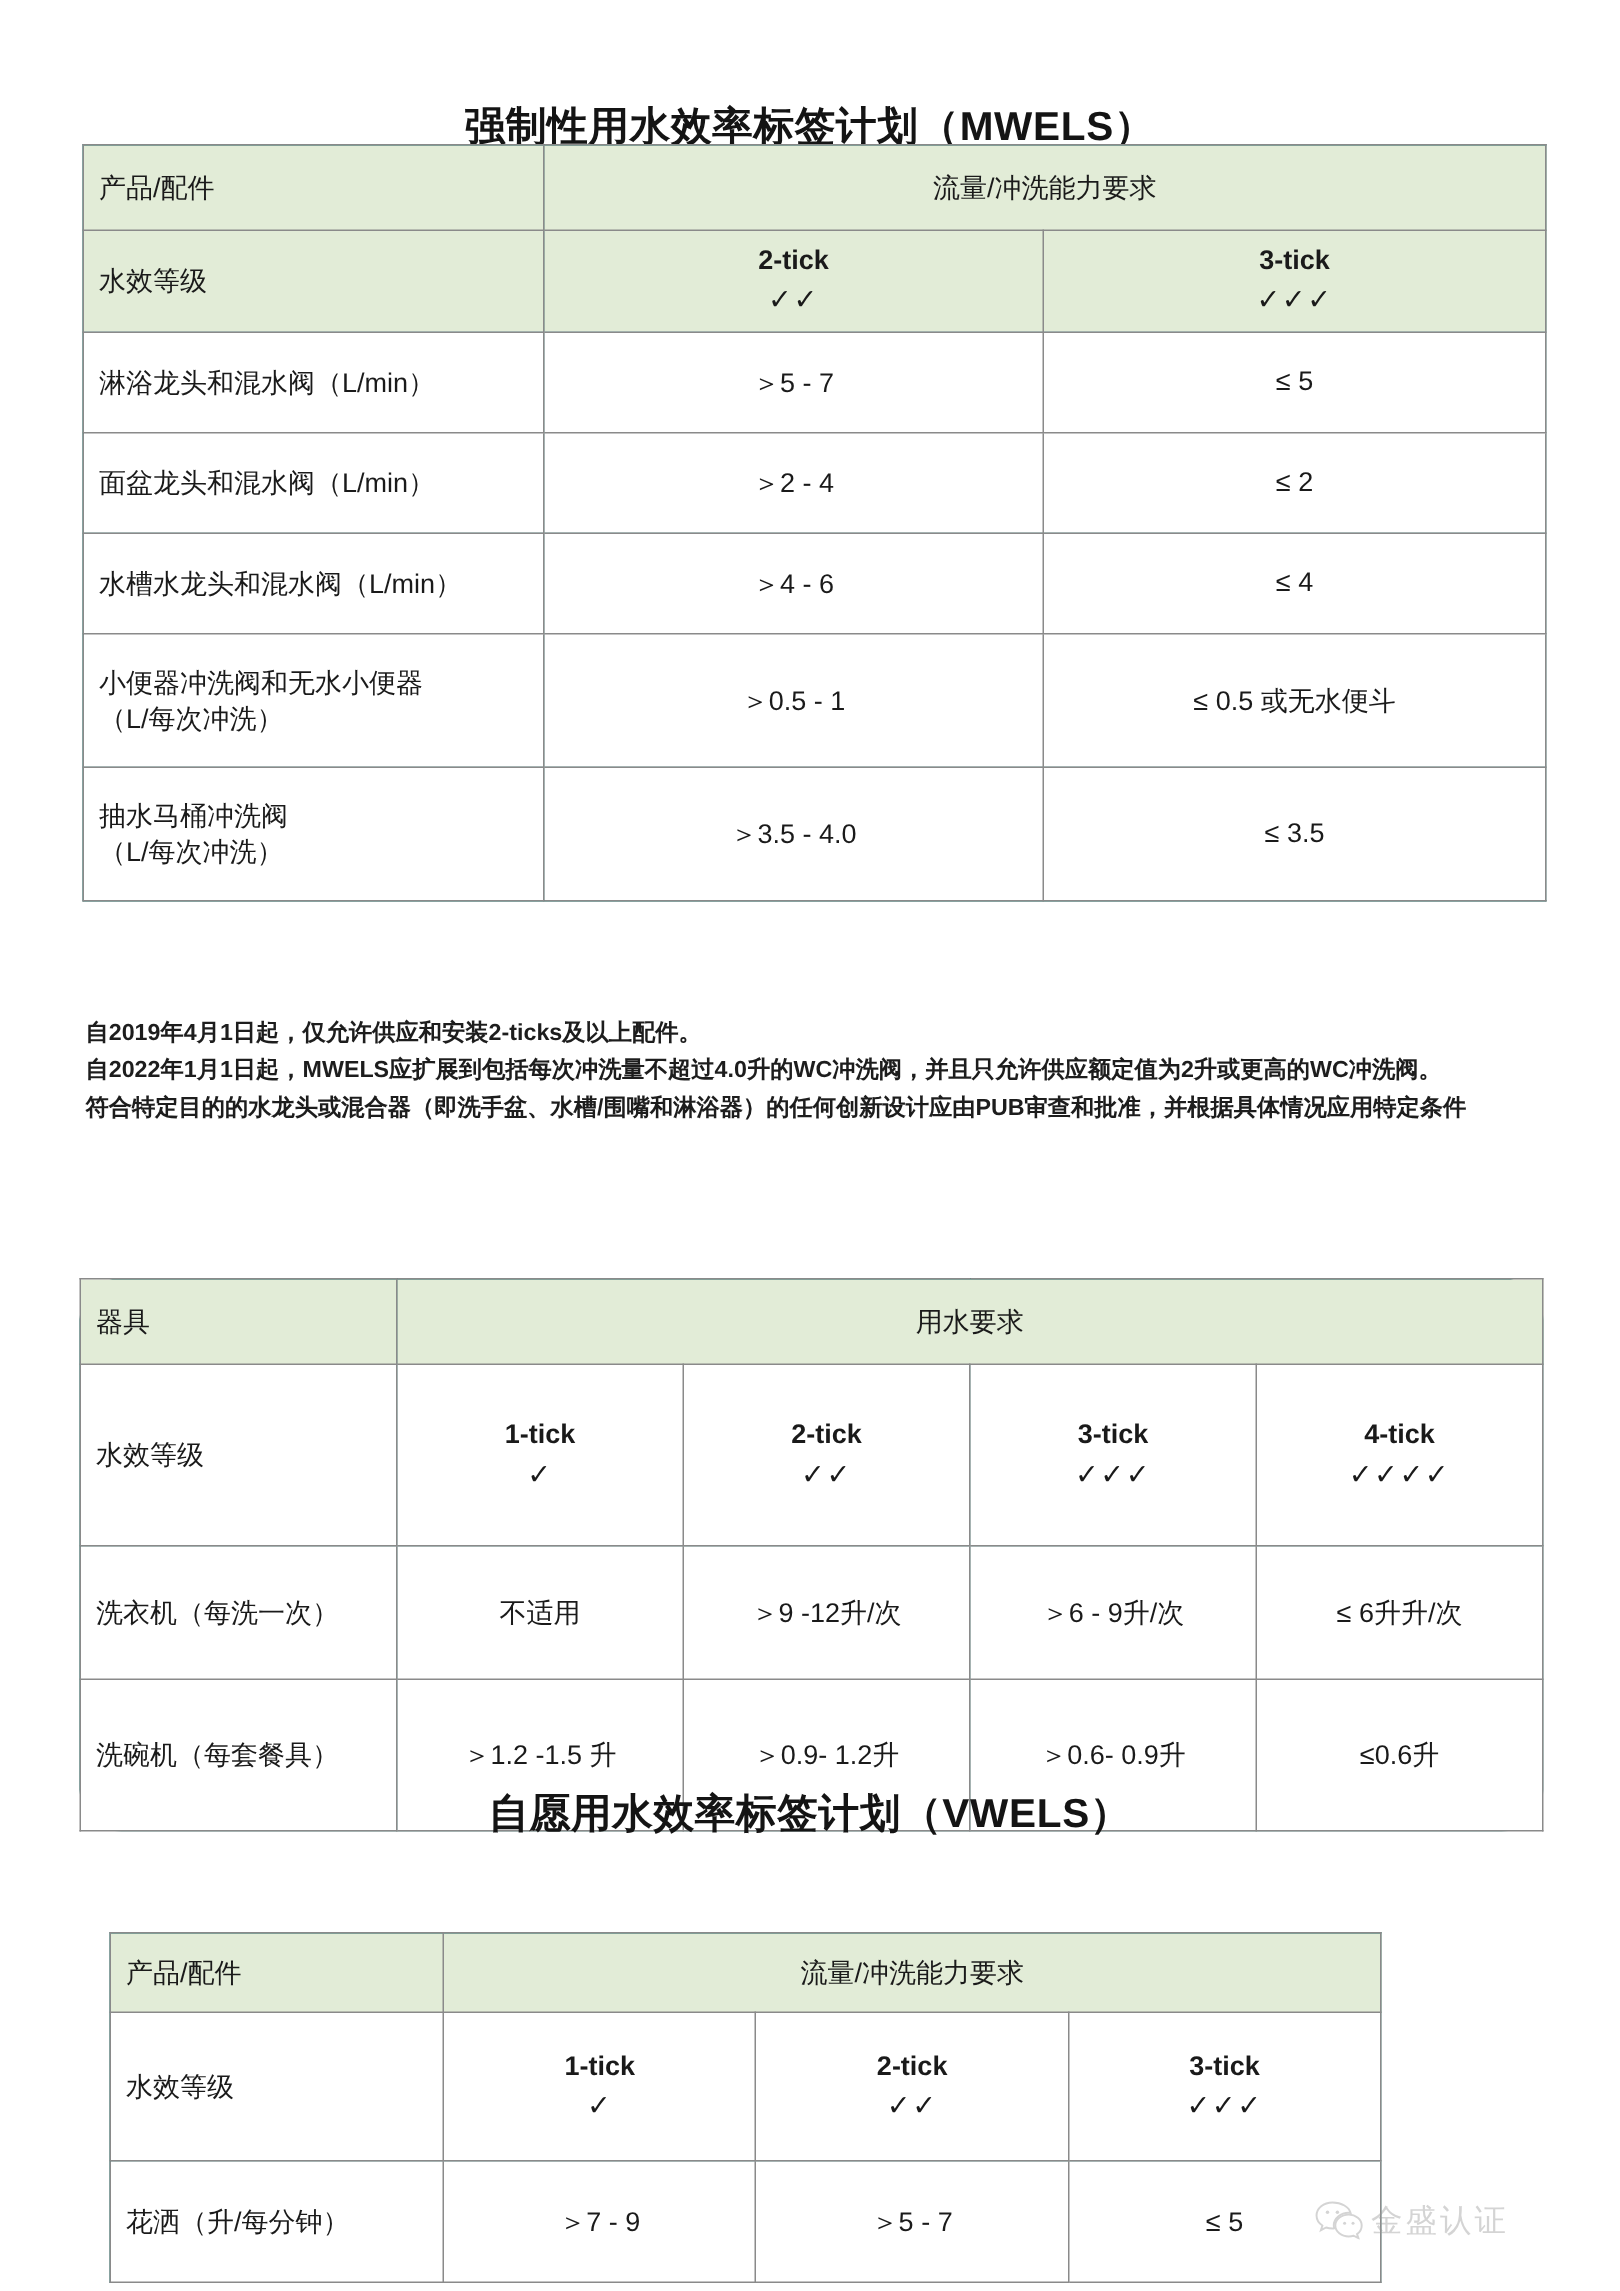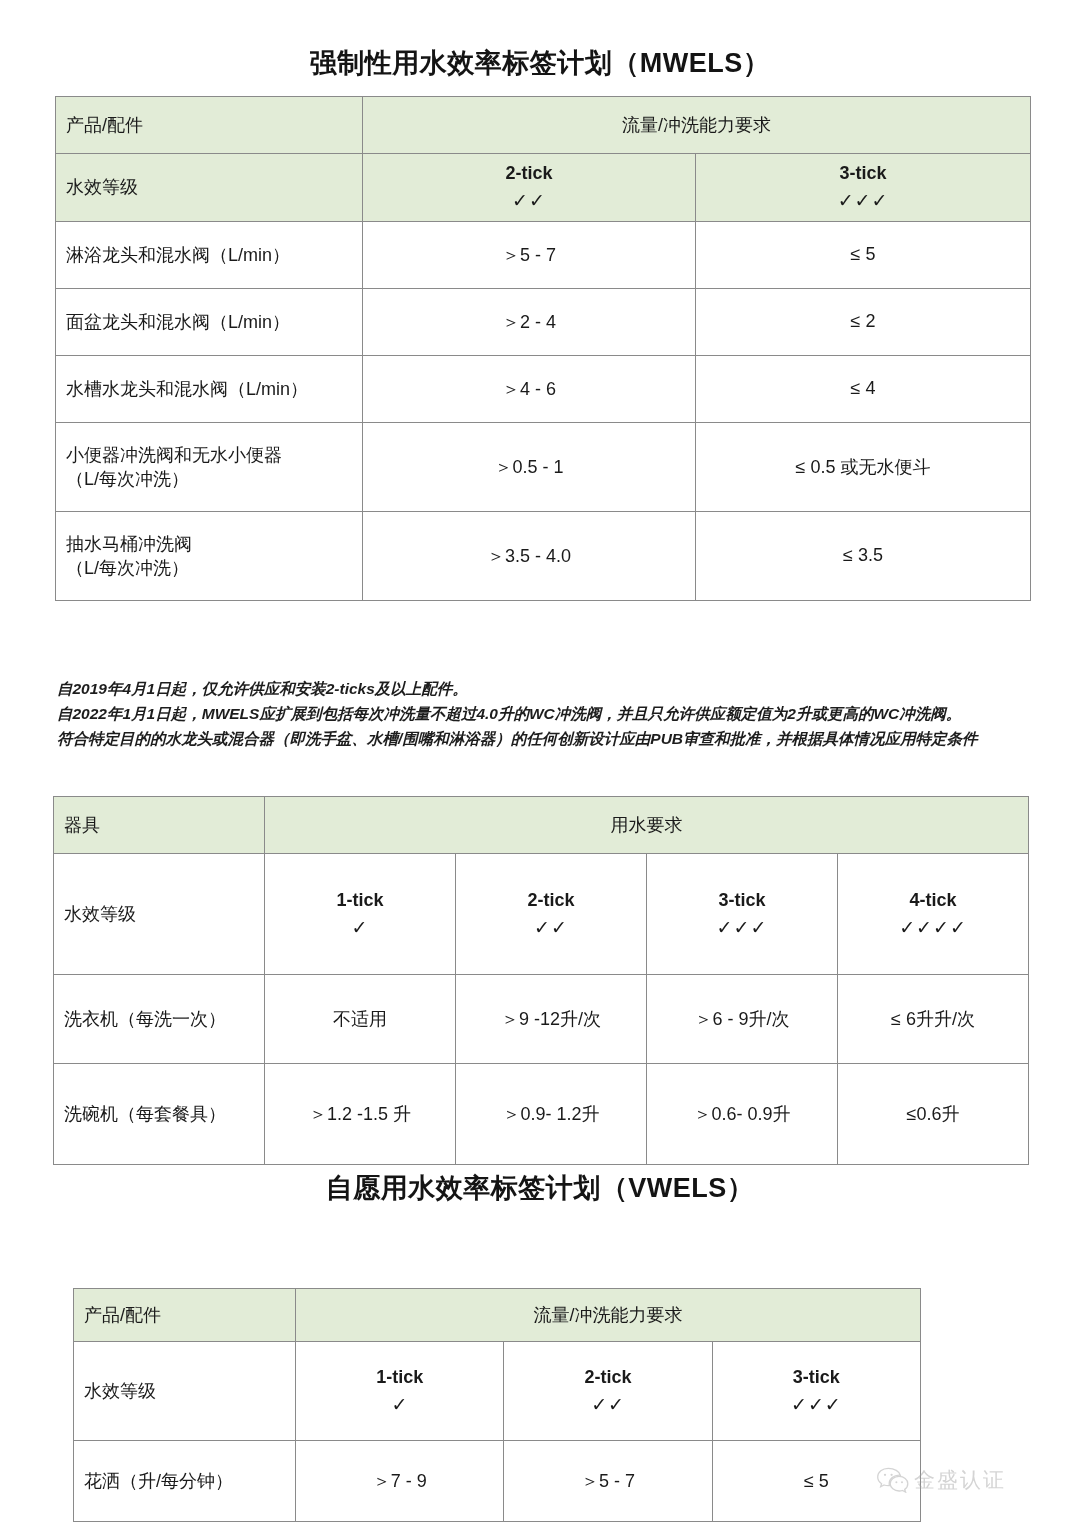--- a/index.html
+++ b/index.html
@@ -15,20 +15,21 @@
     color: #1a1a1a;
     overflow: hidden;
   }
 
   .page-title {
     text-align: center;
     font-size: 27px;
     font-weight: 700;
     color: #141414;
     letter-spacing: 0.5px;
+    margin-top: 21px;
   }
   #title-mwels { position: absolute; left: 0; top: 45px; width: 1080px; }
   #title-vwels { position: absolute; left: 0; top: 1170px; width: 1080px; }
 
   table.grid {
     position: absolute;
     border-collapse: collapse;
     table-layout: fixed;
     background: #0f766e;
   }
@@ -58,30 +59,29 @@
   #table-mwels .rowtall td { height: 76px; }
 
   
   #notes {
     position: absolute;
     left: 57px;
     top: 676px;
     width: 1000px;
   }
   #notes .note {
-    font-style: italic;
     font-weight: 600;
     font-size: 15.5px;
     line-height: 25px;
     color: #1d1d1d;
     white-space: nowrap;
   }
 
   
-  #table-appliances { left: 53px; top: 796px; width: 975px; border-radius: 28px; }
+  #table-appliances { left: 53px; top: 852px; width: 975px; border-radius: 28px; }
   #table-appliances col.c1 { width: 211px; }
   #table-appliances col.cx { width: 191px; }
   #table-appliances td { height: 44px; }
 
   
   #table-vwels { left: 73px; top: 1288px; width: 848px; }
   #table-vwels col.c1 { width: 222px; }
   #table-vwels col.cx { width: 208px; }
   #table-vwels td { height: 40px; }
 

